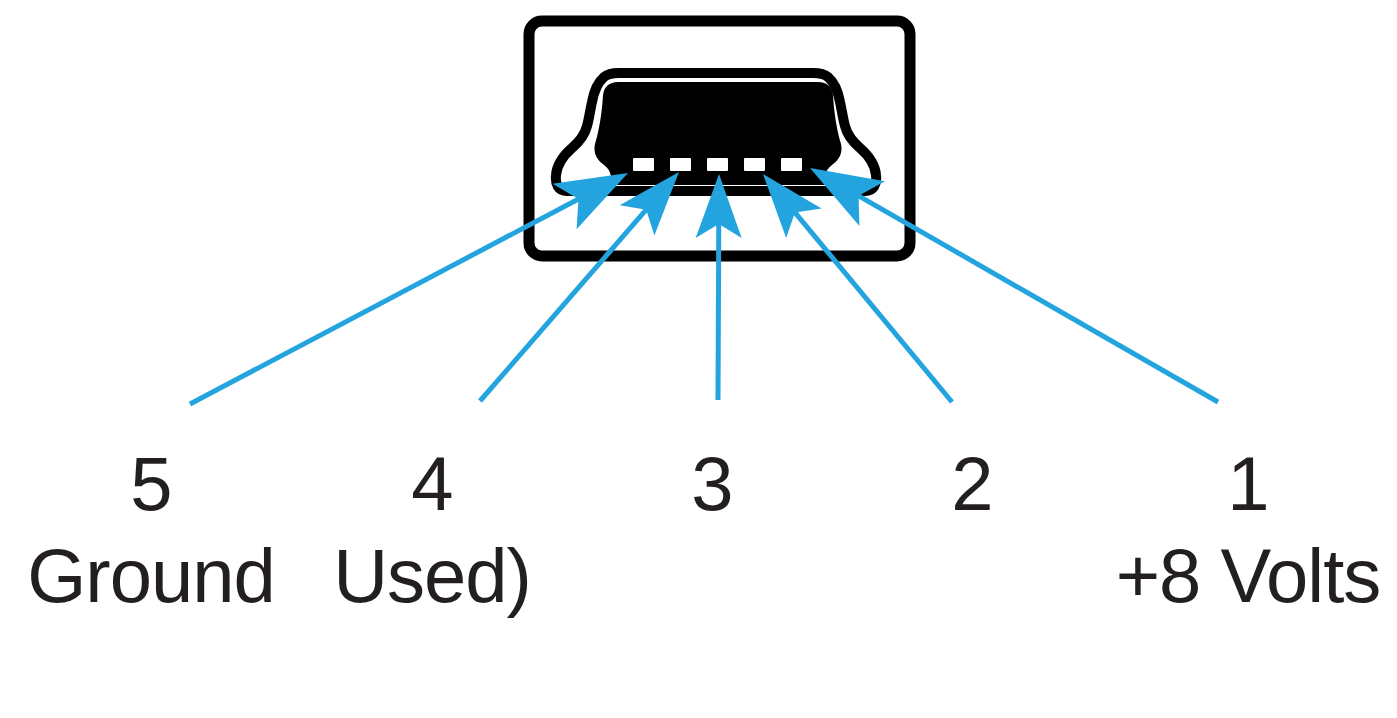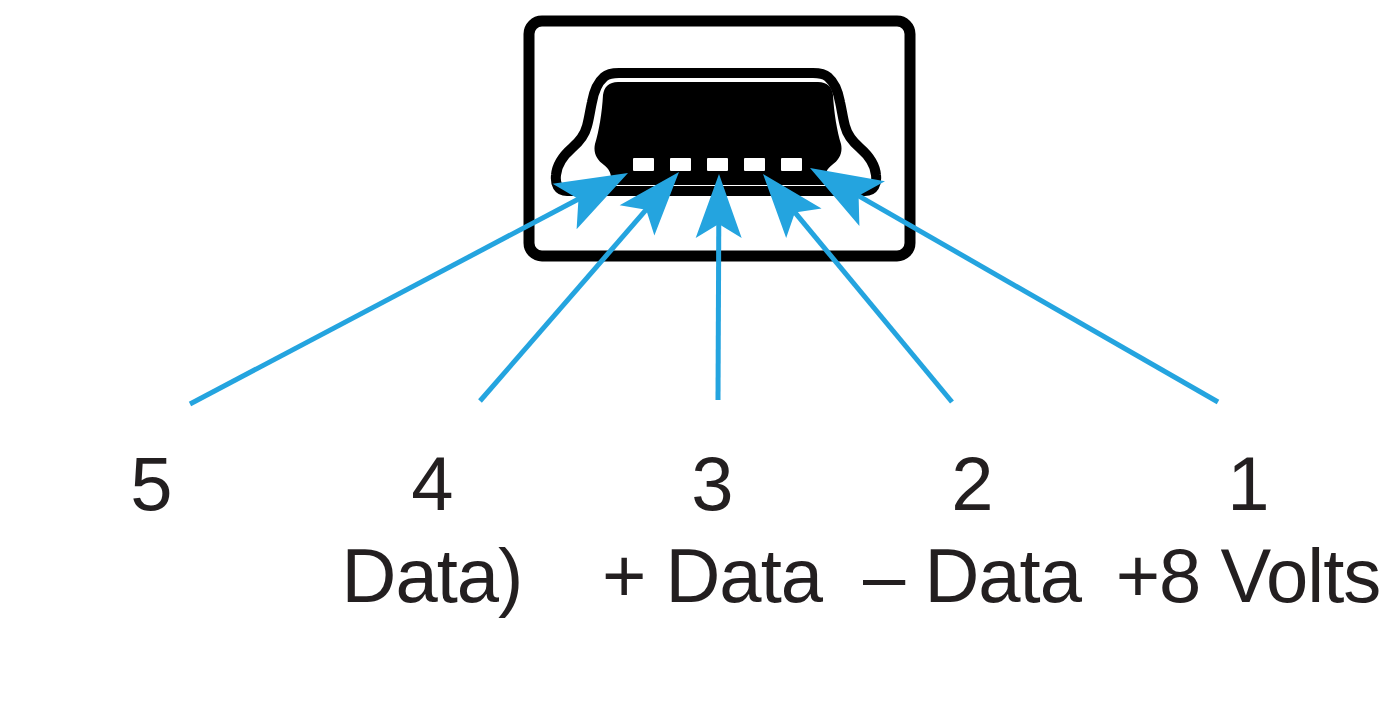--- a/index.html
+++ b/index.html
@@ -59,35 +59,34 @@
       <polygon points="0,0 -23,64 0,50 23,64" fill="#24A4DF" transform="translate(719,174) rotate(0.3)"></polygon>
         <line x1="952" y1="402" x2="792.4" y2="209.4" stroke="#24A4DF" stroke-width="5"></line>
       <polygon points="0,0 -23,64 0,50 23,64" fill="#24A4DF" transform="translate(763,174) rotate(-39.7)"></polygon>
         <line x1="1218" y1="402" x2="854.7" y2="193.6" stroke="#24A4DF" stroke-width="5"></line>
       <polygon points="0,0 -25.76,71.68 0,56.00000000000001 25.76,71.68" fill="#24A4DF" transform="translate(810,168) rotate(-60.2)"></polygon>
     </svg>
     </div>
 
   <div class="pin-label" style="left:151px">
     <span class="pin-number">5</span>
+    <span class="pin-name-line">Ground</span>
   </div>
 
   <div class="pin-label" style="left:432px">
     <span class="pin-number">4</span>
-    <span class="pin-name-line">Data)</span>
+    <span class="pin-name-line">Used)</span>
   </div>
 
   <div class="pin-label" style="left:712px">
     <span class="pin-number">3</span>
-    <span class="pin-name-line">+ Data</span>
   </div>
 
   <div class="pin-label" style="left:972px">
     <span class="pin-number">2</span>
-    <span class="pin-name-line">– Data</span>
   </div>
 
   <div class="pin-label" style="left:1248px">
     <span class="pin-number">1</span>
     <span class="pin-name-line">+8 Volts</span>
   </div>
 
 </div>
 
 </body></html>

